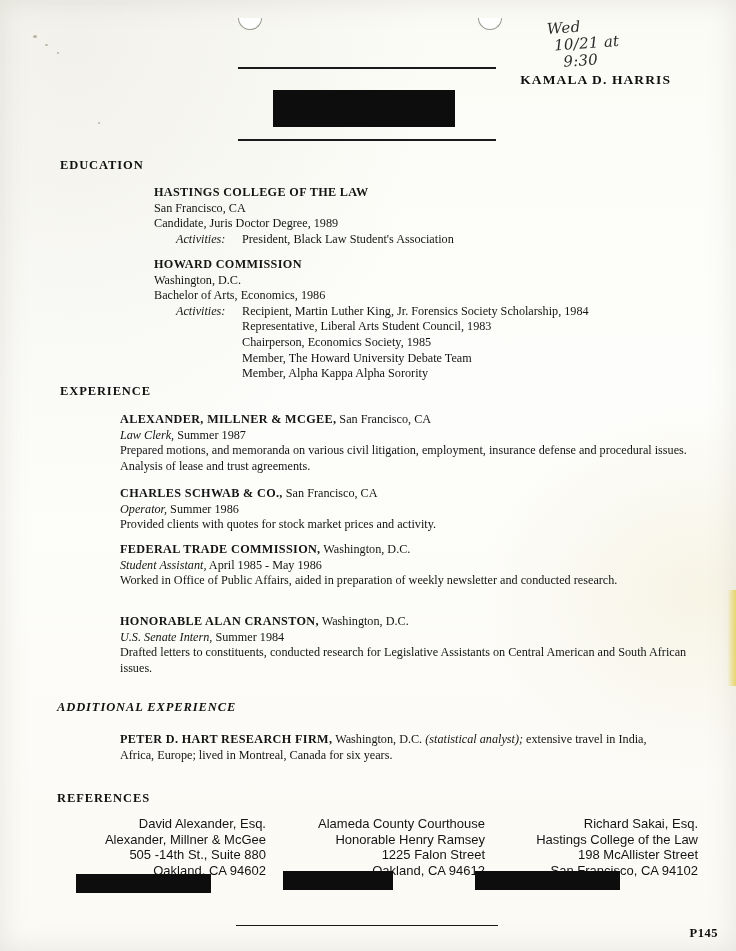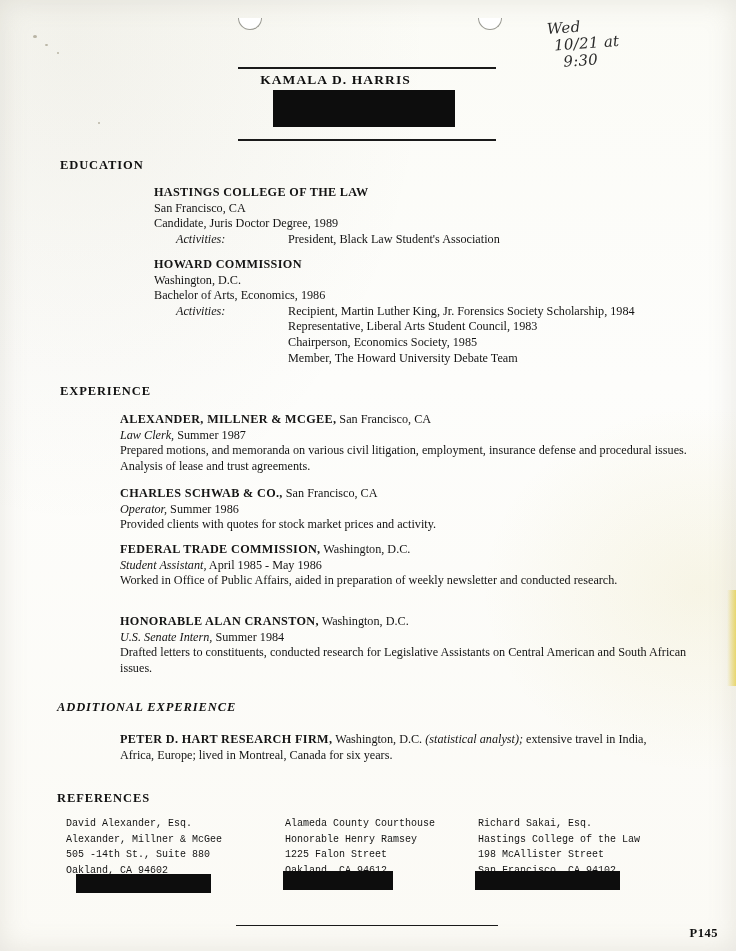--- a/index.html
+++ b/index.html
@@ -67,21 +67,21 @@
 
   
   .speck { position: absolute; background: #b9b4a4; border-radius: 50%; }
 
   
   .name-title {
     position: absolute;
     left: 0;
     top: 72px;
     width: 671px;
-    text-align: center;
+    text-align: right;
     font-family: "Liberation Serif", serif;
     font-weight: bold;
     font-size: 13.5px;
     letter-spacing: 1.1px;
     color: #0f0f0f;
   }
   .rule {
     position: absolute;
     height: 1.6px;
     background: #1a1a1a;
@@ -107,30 +107,31 @@
   .body-block {
     position: absolute;
     font-family: "Liberation Serif", serif;
     font-size: 12.2px;
     line-height: 15.6px;
     color: #141414;
   }
   .body-block .b { font-weight: bold; letter-spacing: 0.35px; }
   .body-block .i { font-style: italic; }
 
-  .act-row { display: flex; gap: 46px; }
+  .act-row { display: flex; }
   .act-row .lab { width: 88px; flex: 0 0 88px; font-style: italic; padding-left: 22px; box-sizing: border-box; }
   .act-row .val { flex: 1; }
 
   .ref-col {
     position: absolute;
-    font-family: Liberation Mono, monospace;
-    font-size: 10px;
+    font-family: Liberation Sans, sans-serif;
+    font-size: 13px;
     line-height: 15.6px;
     color: #141414;
+    text-align: right;
   }
 
   .footer-rule {
     position: absolute;
     left: 236px;
     top: 925px;
     width: 262px;
     height: 1.4px;
     background: #1a1a1a;
   }
@@ -204,20 +205,24 @@
       <div class="val">Representative, Liberal Arts Student Council, 1983</div>
     </div>
     <div class="act-row">
       <div class="lab"></div>
       <div class="val">Chairperson, Economics Society, 1985</div>
     </div>
     <div class="act-row">
       <div class="lab"></div>
       <div class="val">Member, The Howard University Debate Team</div>
     </div>
+    <div class="act-row">
+      <div class="lab"></div>
+      <div class="val">Member, Alpha Kappa Alpha Sorority</div>
+    </div>
   </div>
 
   <div class="section-head" style="left:60px; top:384px;">EXPERIENCE</div>
 
   <div class="body-block" style="left:120px; top:412px; width:570px;">
     <div><span class="b">ALEXANDER, MILLNER &amp; MCGEE,</span> <span>San Francisco, CA</span></div>
     <div><span class="i">Law Clerk,</span> <span>Summer 1987</span></div>
     <div>Prepared motions, and memoranda on various civil litigation, employment, insurance defense and procedural issues.  Analysis of lease and trust agreements.</div>
   </div>
 

